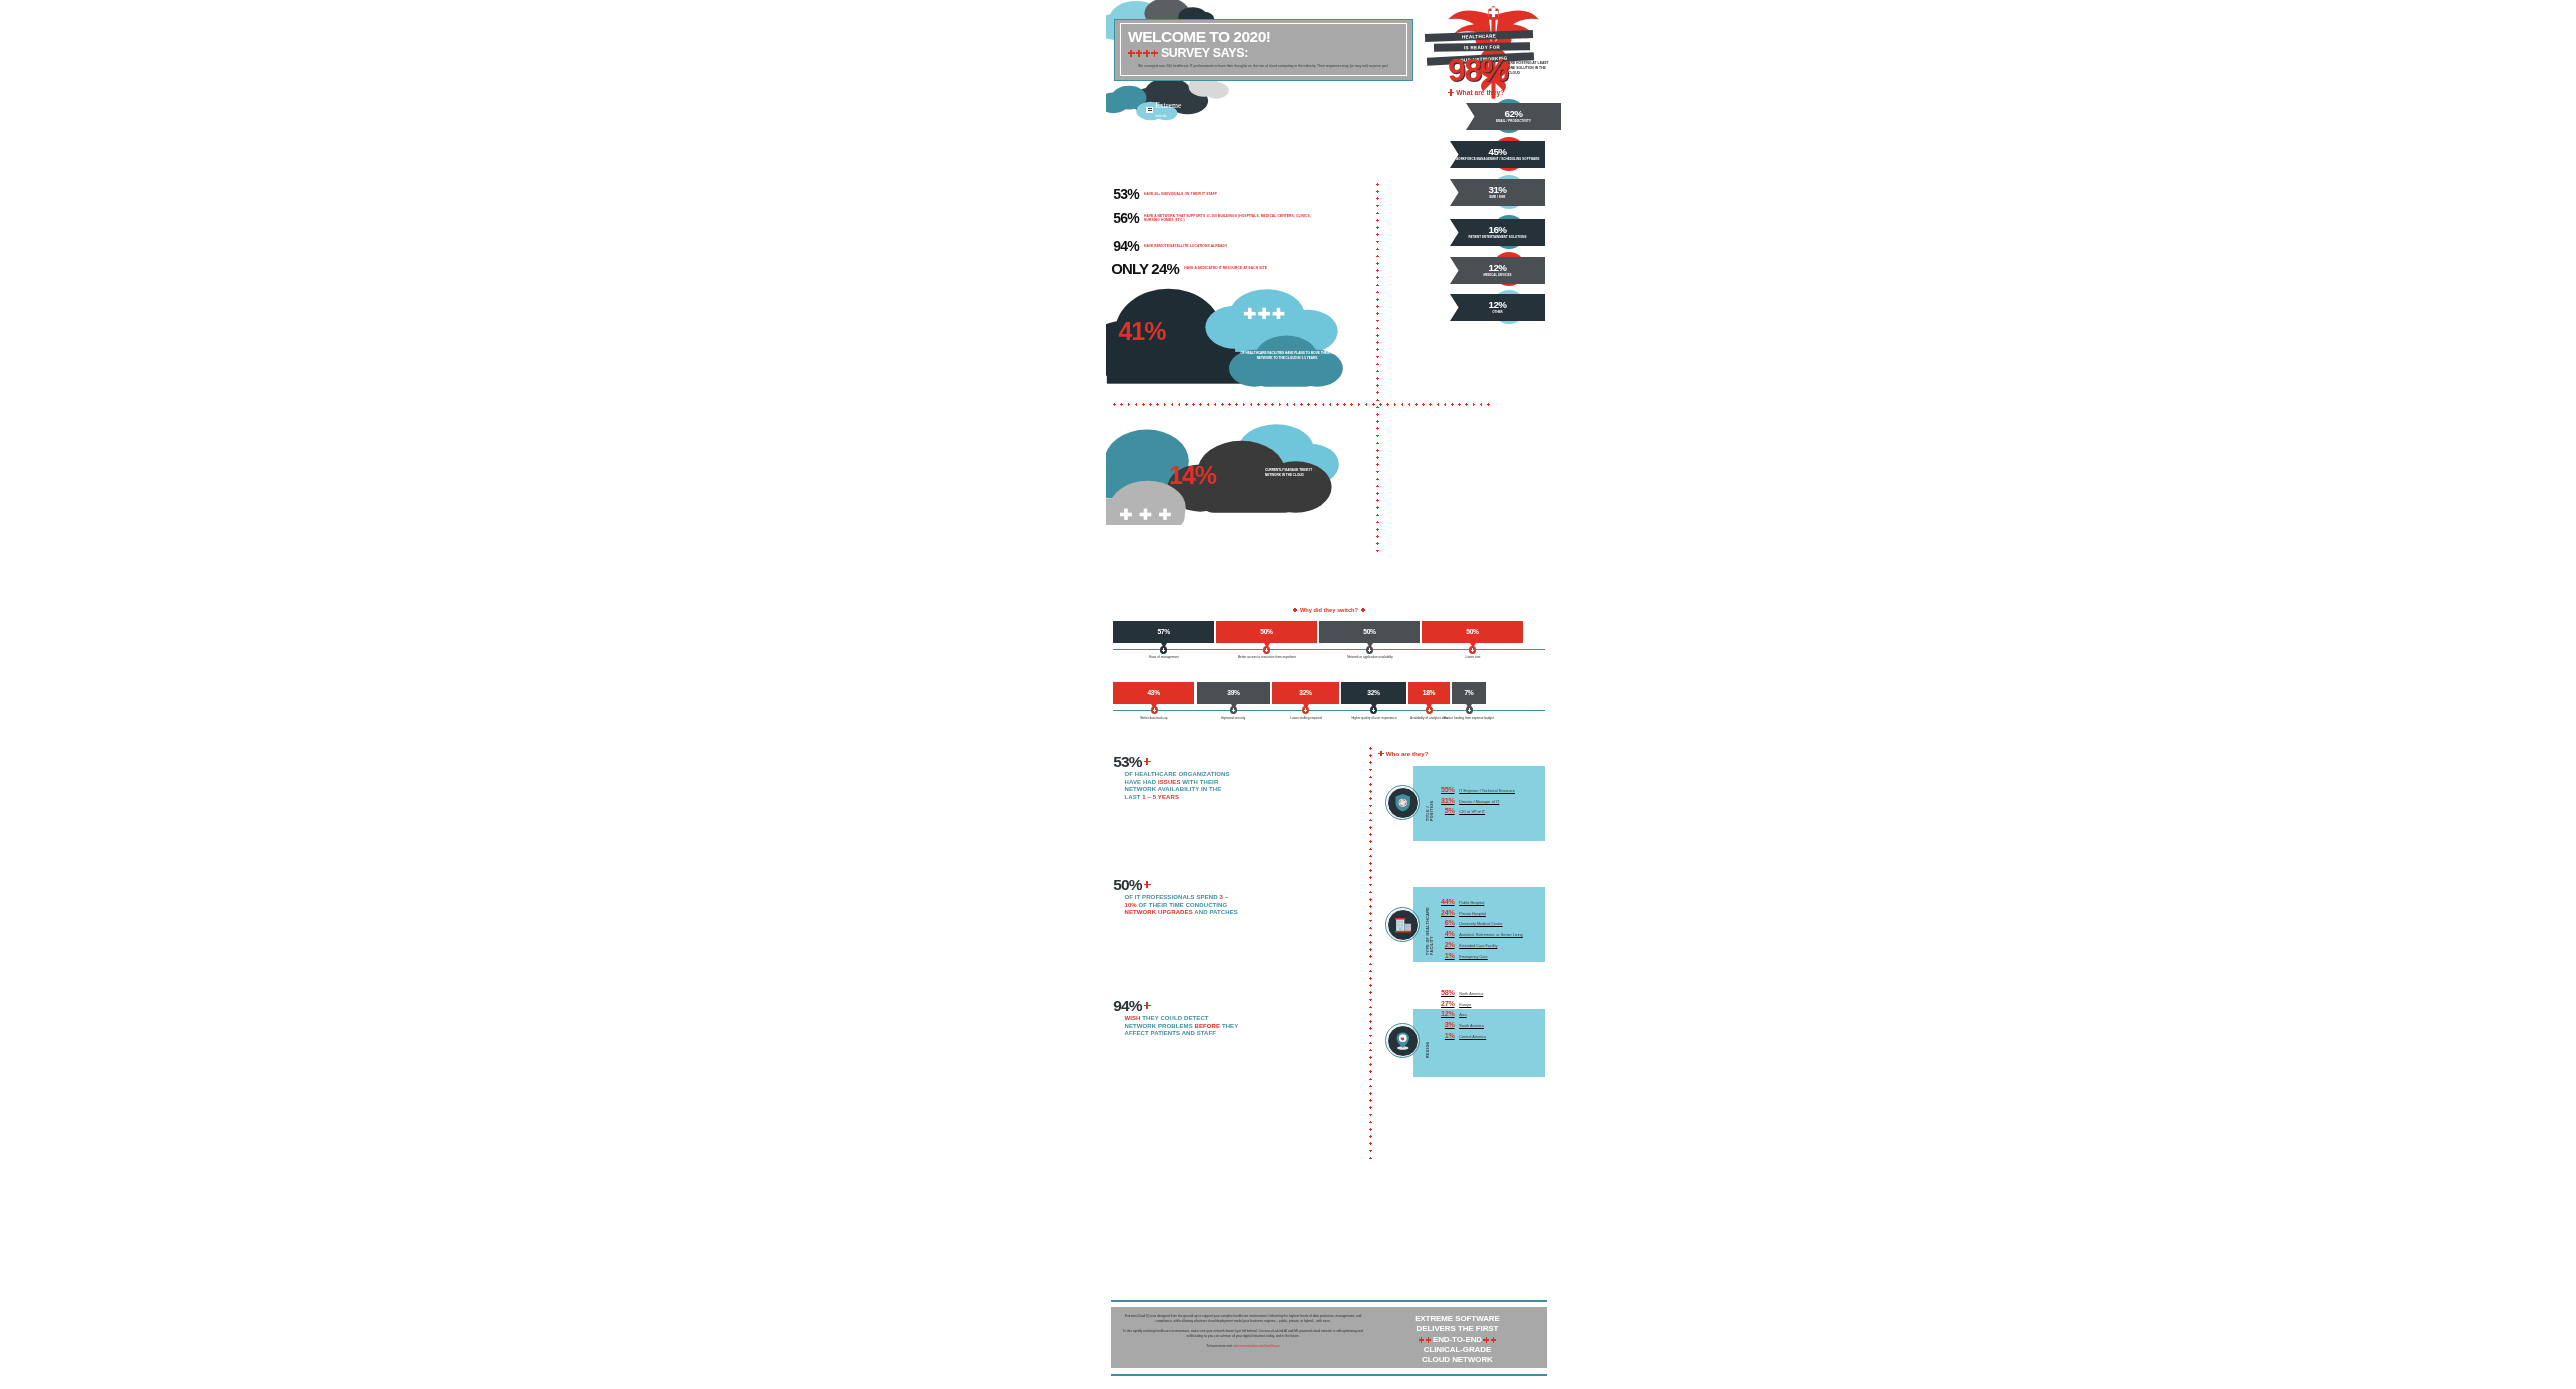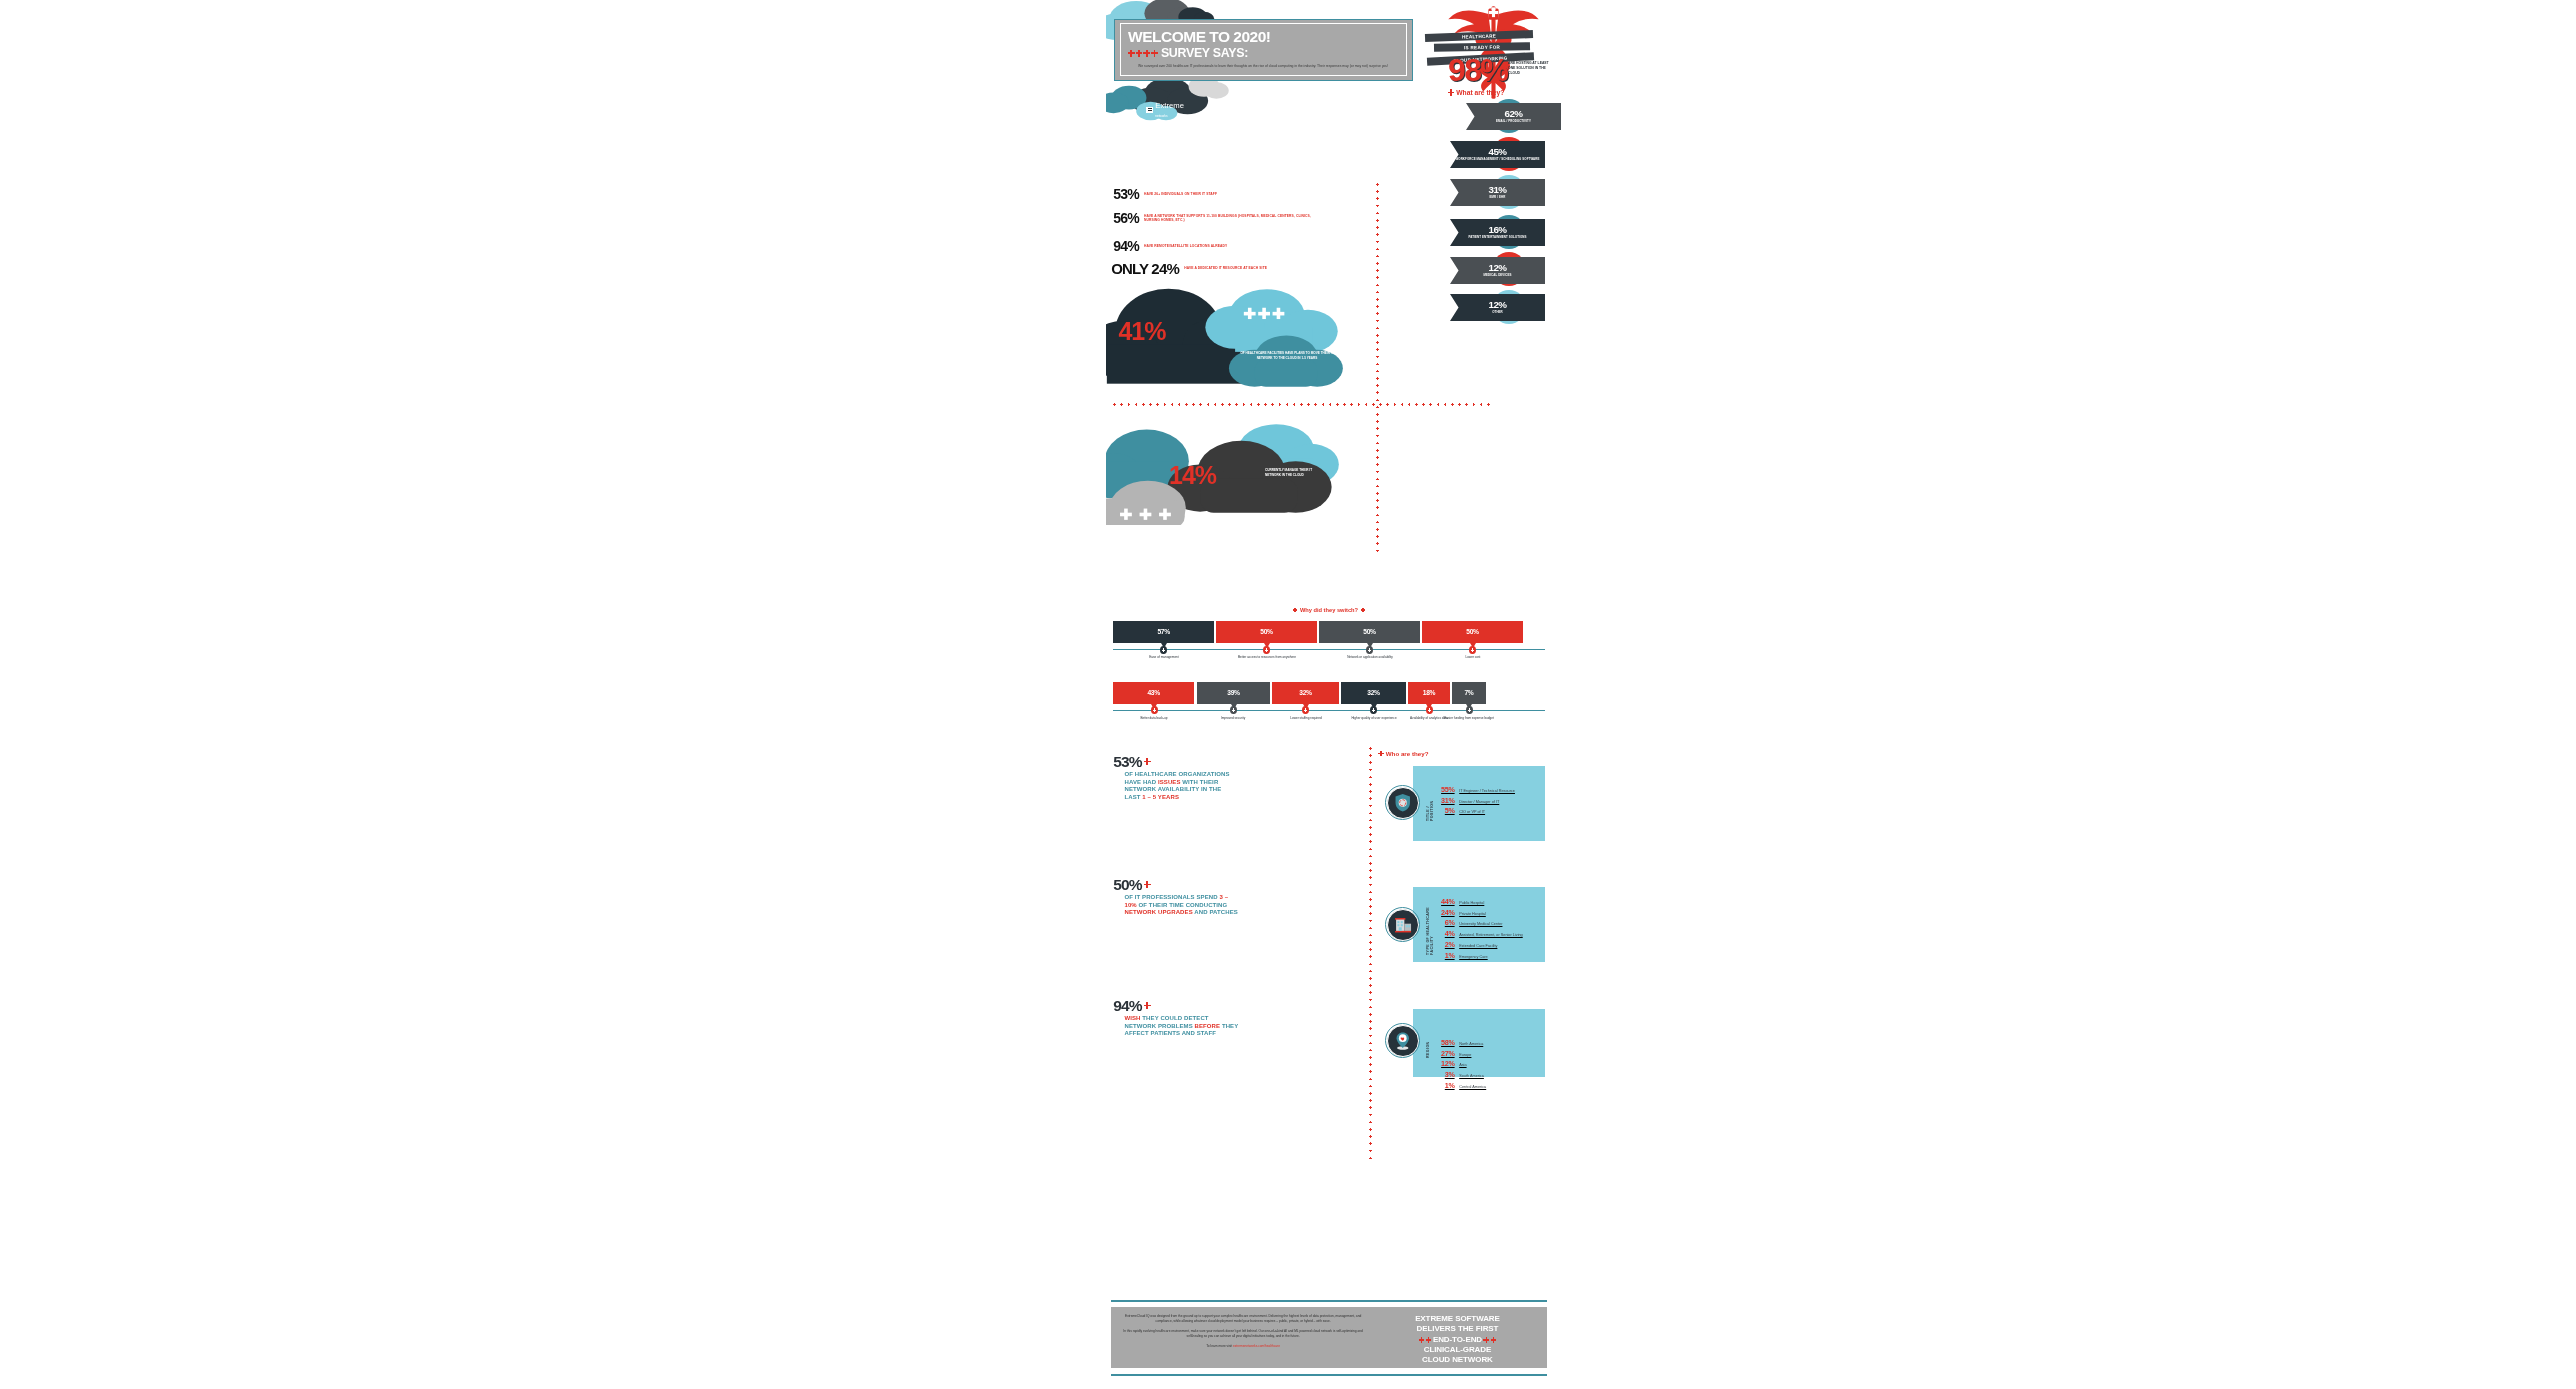--- a/index.html
+++ b/index.html
@@ -41,21 +41,21 @@
   .ribbon .band{
     background:#3b4147;color:#fff;font-weight:bold;letter-spacing:0.3px;
     display:flex;align-items:center;justify-content:center;
     font-size:4.6px;padding:1.5px 0;
   }
 
   .extreme-logo{position:absolute;left:40px;top:101px;z-index:5;display:flex;align-items:center;gap:2.6px;}
   .extreme-logo .mark{width:6.7px;height:6.7px;background:#fff;position:relative;}
   .extreme-logo .mark::before{content:"";position:absolute;left:1.5px;top:1.5px;width:4.1px;height:1px;background:#2a2f34;}
   .extreme-logo .mark::after{content:"";position:absolute;left:1.5px;top:3.6px;width:4.1px;height:1px;background:#2a2f34;}
-  .extreme-logo .txt{color:#fff;}
+  .extreme-logo .txt{color:#fff;font-family:Liberation Serif, serif;}
   .extreme-logo .n1{font-size:7.7px;line-height:1;}
   .extreme-logo .n2{font-size:3.1px;line-height:1;text-align:right;}
 
   
   .statsrow{position:absolute;display:flex;align-items:center;gap:5.2px;z-index:6;}
   .statnum{color:#111;font-weight:bold;font-size:14px;letter-spacing:-0.8px;line-height:1;}
   .statlbl{color:#e03127;font-weight:bold;font-size:3.3px;line-height:1.35;letter-spacing:0.1px;}
 
   
   .vdots{position:absolute;display:flex;flex-direction:column;gap:4.6px;align-items:center;z-index:8;}
@@ -739,21 +739,21 @@
   <div class="whoicon" style="left:281px;top:1025px;">
     <div class="ring"></div>
     <svg width="17.5" height="19.6" viewBox="0 0 34 38">
         <ellipse cx="17" cy="33" rx="11" ry="3.5" fill="#e2e5e7"></ellipse>
         <path d="M17 3 c-7 0-12 5-12 11 c0 8 12 19 12 19 s12-11 12-19 c0-6-5-11-12-11z" fill="#3f8fa0"></path>
         <circle cx="17" cy="14" r="7.5" fill="#fff"></circle>
         <path d="M17 19 c-4-3-5-5-3.5-6.2 1-.8 2.5.5 2.5.5 s1.5-1.3 2.5-.5C20 14 21 16 17 19z" fill="#e03127"></path>
       </svg>
   </div>
   <div class="vlabel" style="left:320px;top:1029px;height:29px;">REGION</div>
-  <div class="whorows" style="left:328px;top:1038px;">
+  <div class="whorows" style="left:328px;top:988px;">
     <div class="whorow">
         <span class="p">58%</span>
         <span class="t">North America</span>
       </div>
     <div class="whorow">
         <span class="p">27%</span>
         <span class="t">Europe</span>
       </div>
     <div class="whorow">
         <span class="p">12%</span>

